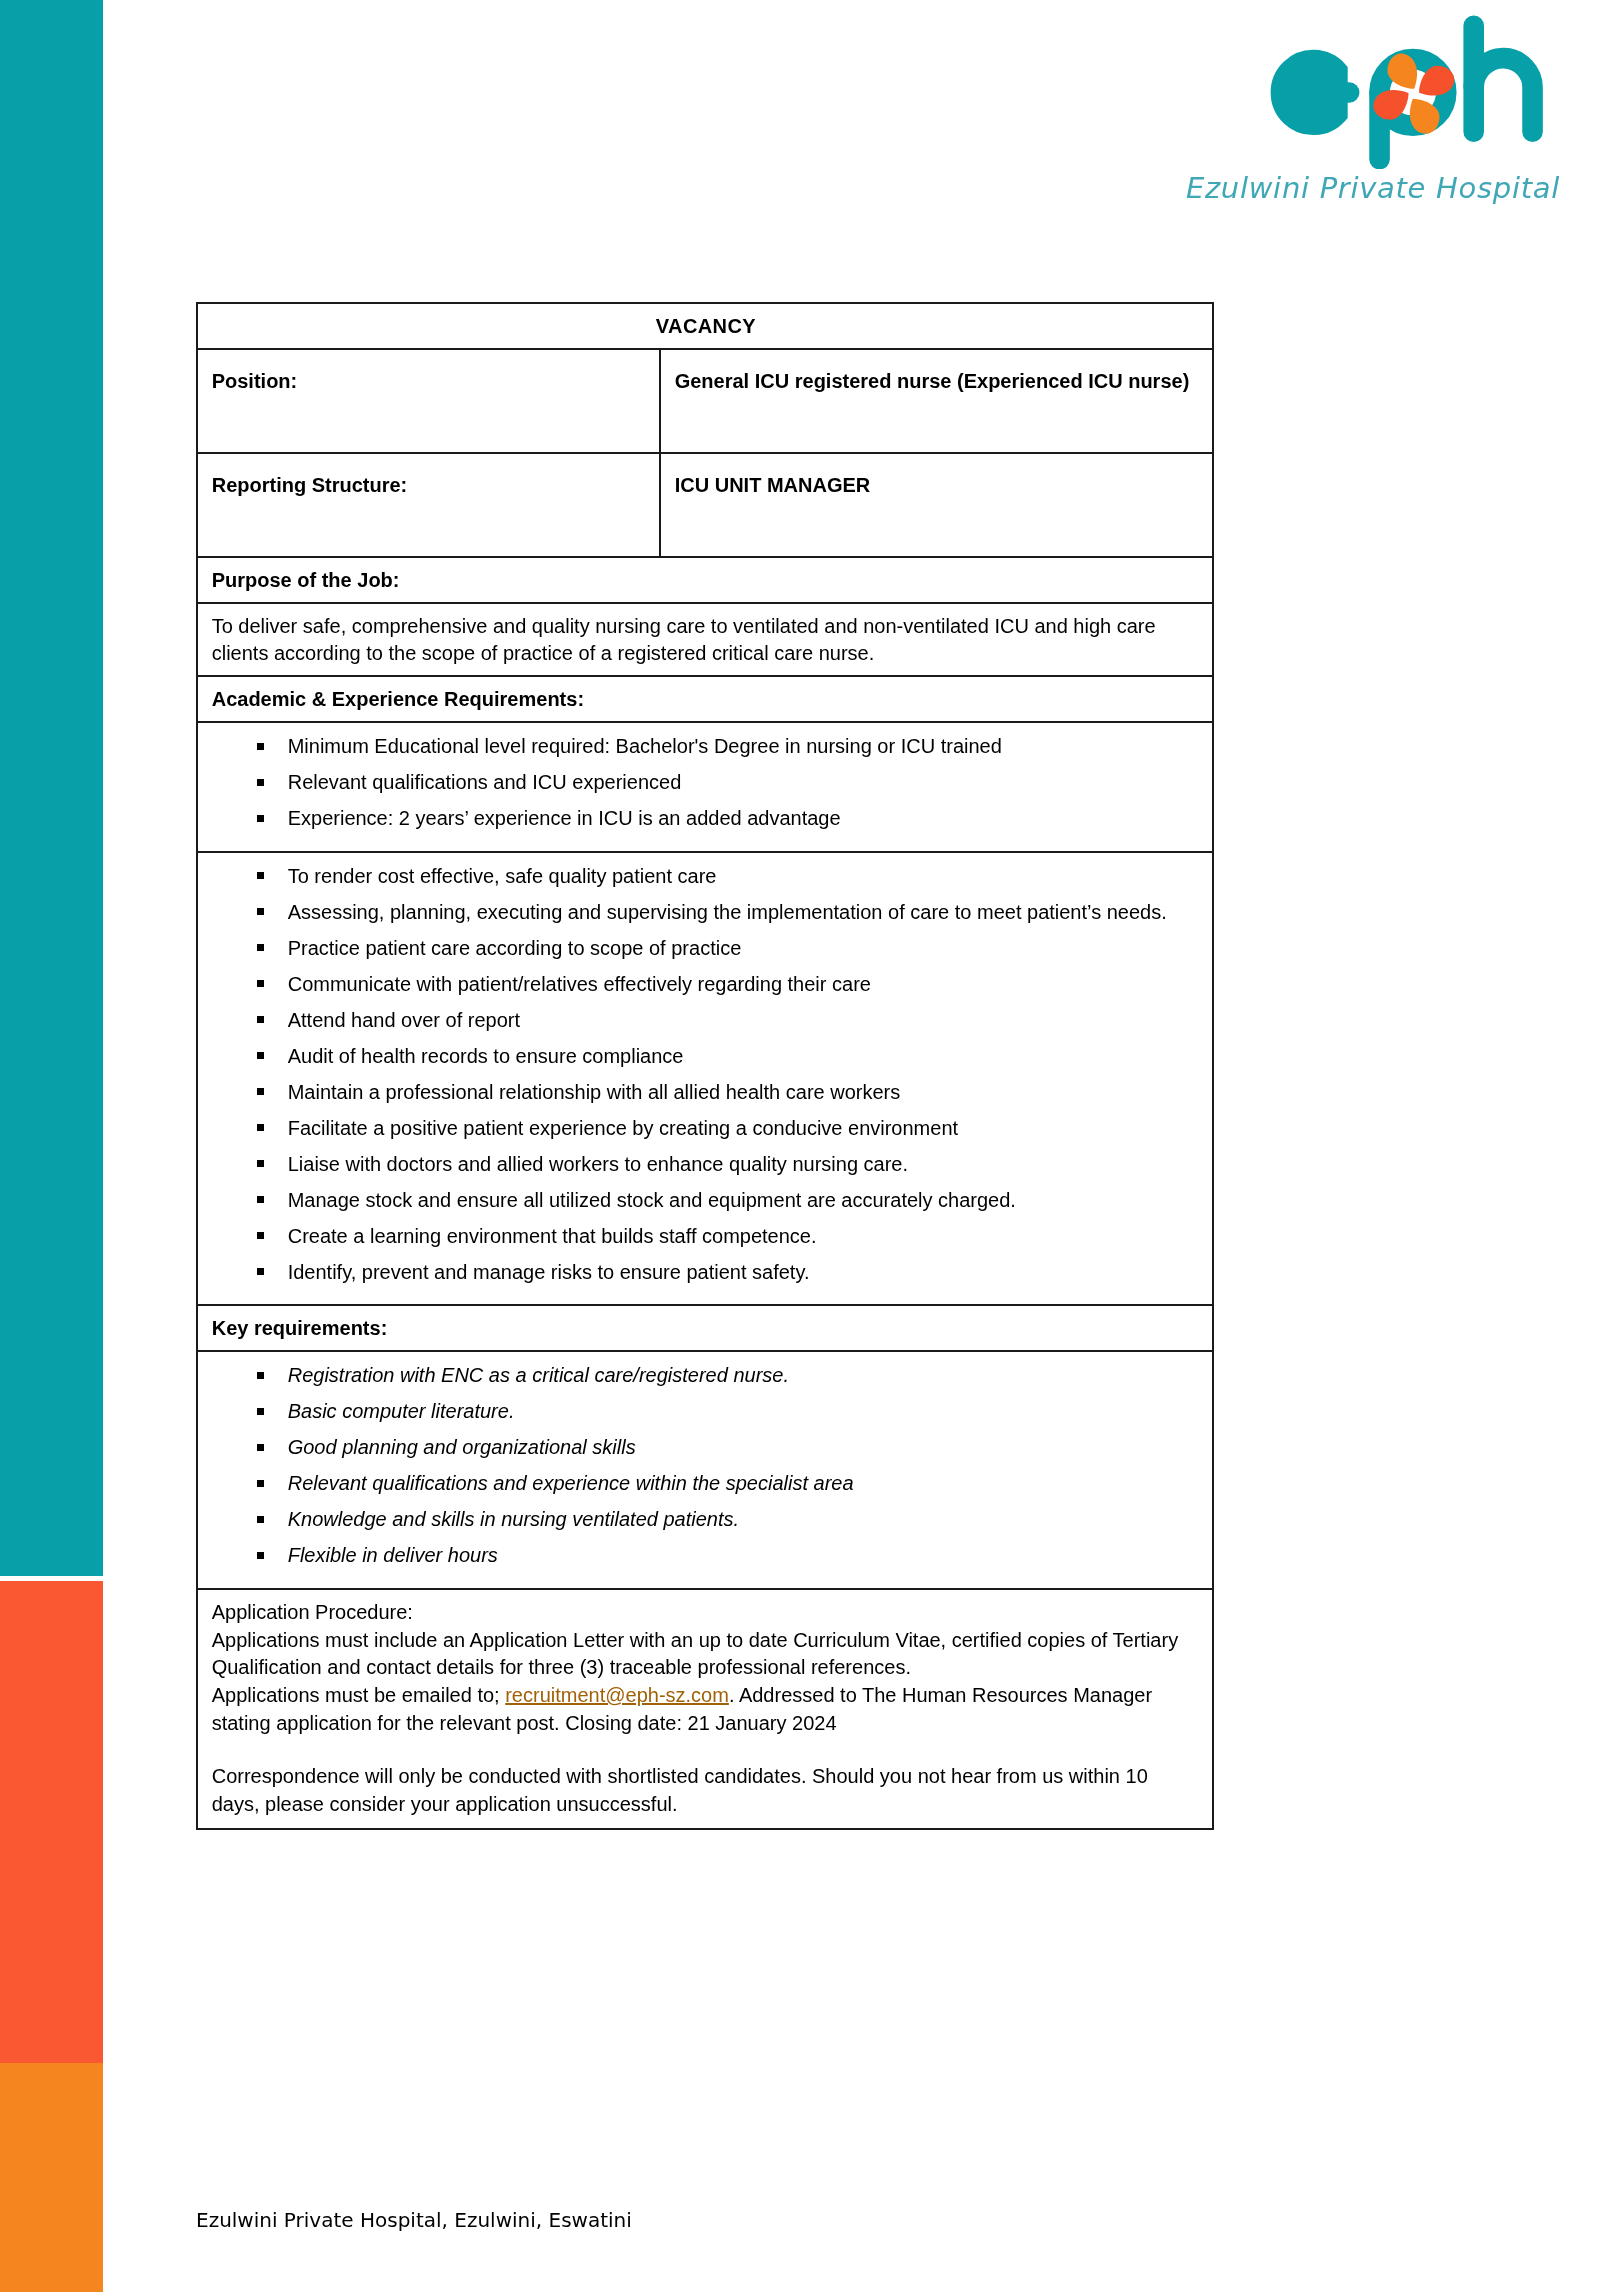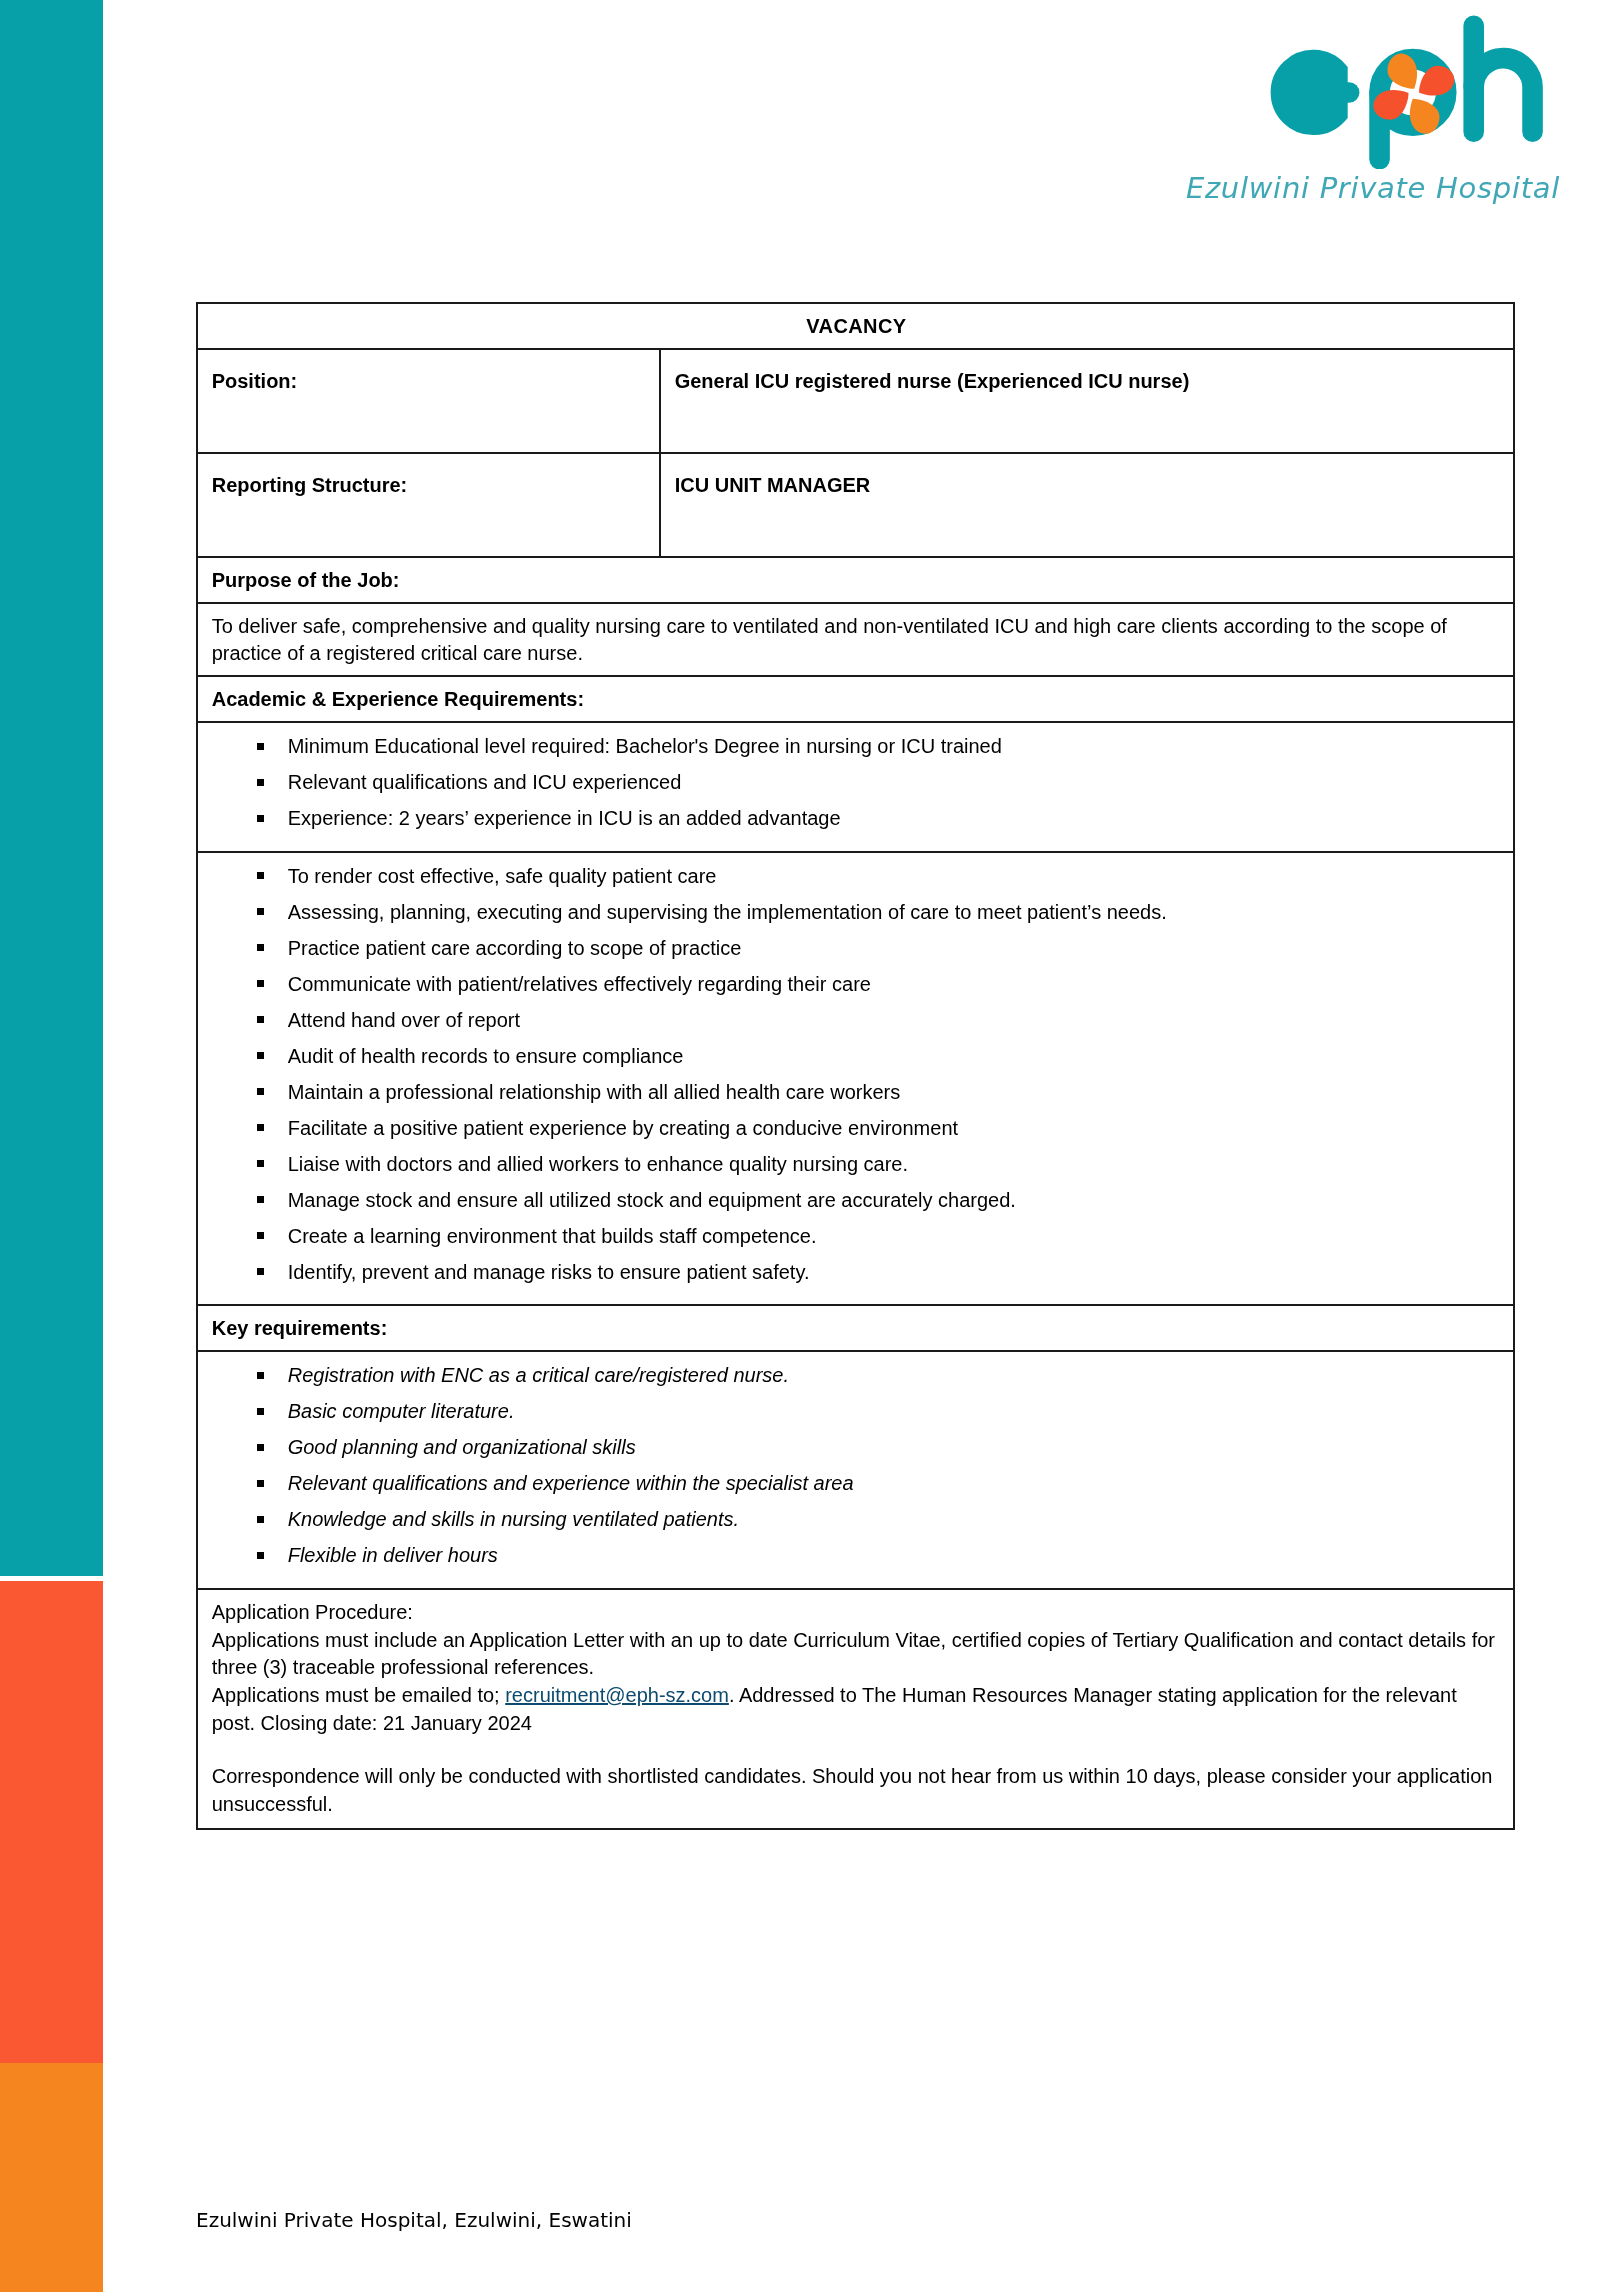--- a/index.html
+++ b/index.html
@@ -45,21 +45,21 @@
     letter-spacing: 0.7px;
     margin-top: 2px;
     white-space: nowrap;
   }
 
   
   .doc-table {
     position: absolute;
     left: 196px;
     top: 302px;
-    width: 1319px;
+    width: 1018px;
     border-collapse: collapse;
     table-layout: fixed;
     border-radius: 9px;
   }
   .doc-table td {
     border: 2px solid #1a1a1a;
     font-family: "Liberation Sans", sans-serif;
     font-size: 20px;
     color: #000000;
     vertical-align: top;
@@ -229,21 +229,21 @@
         <li>Flexible in deliver hours</li>
       </ul>
     </td>
   </tr>
 
   <tr>
     <td class="proc-cell" colspan="2">
       <p>Application Procedure:</p>
       <p>Applications must include an Application Letter with an up to date Curriculum Vitae, certified copies of Tertiary Qualification   and contact details for three (3) traceable professional references.</p>
       <p><span>Applications must be emailed to;</span>
-        <a class="maillink" href="#" style="color: #0c4a6e;">recruitment@eph-sz.com</a><span>. Addressed to The Human Resources Manager stating application for the relevant post. Closing date:  21 January 2024</span></p>
+        <a class="maillink" href="#" style="color: #a16207;">recruitment@eph-sz.com</a><span>. Addressed to The Human Resources Manager stating application for the relevant post. Closing date:  21 January 2024</span></p>
       <div class="proc-gap"></div>
       <p>Correspondence will only be conducted with shortlisted candidates. Should you not hear from us within 10 days, please consider your application unsuccessful.</p>
     </td>
   </tr>
 </tbody>
   </table>
 
 <div class="footer">Ezulwini Private Hospital, Ezulwini, Eswatini</div>
 
 

